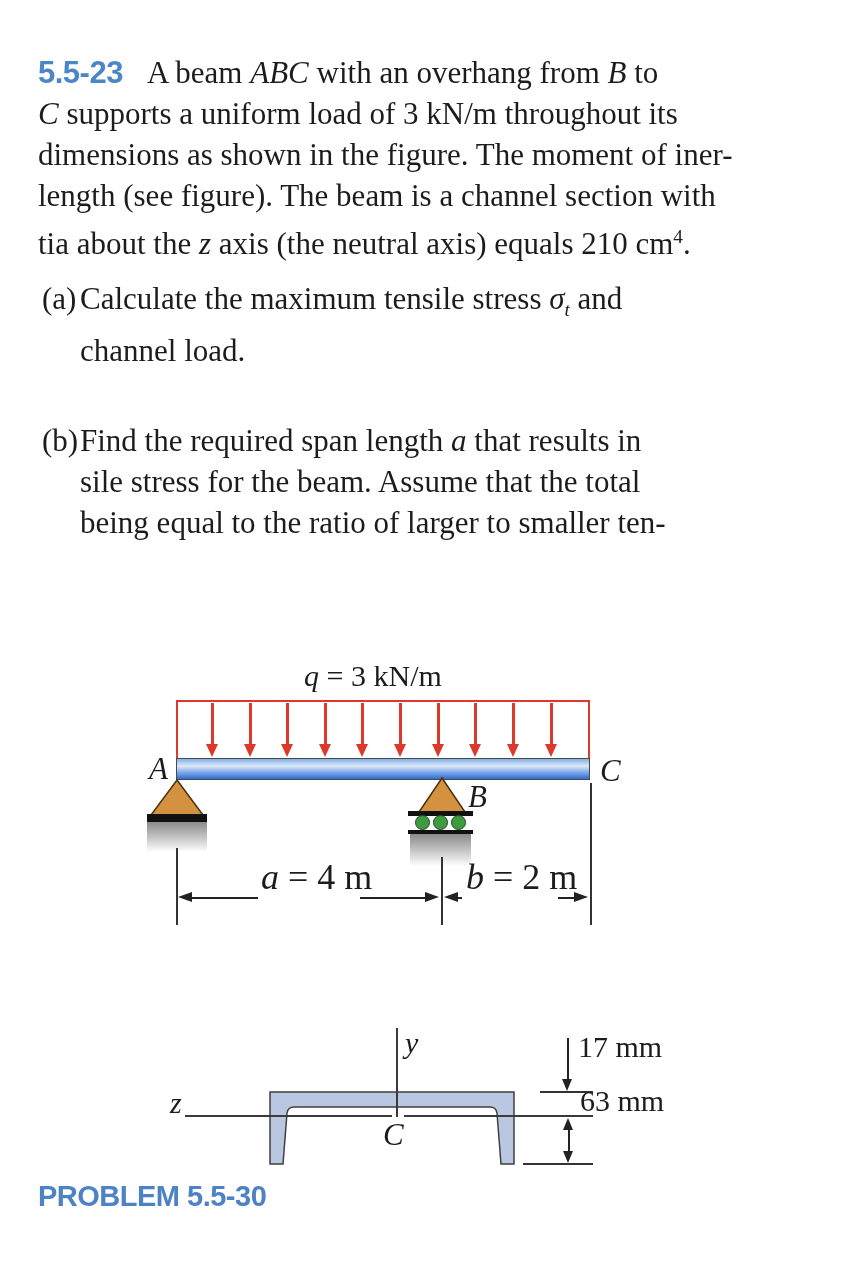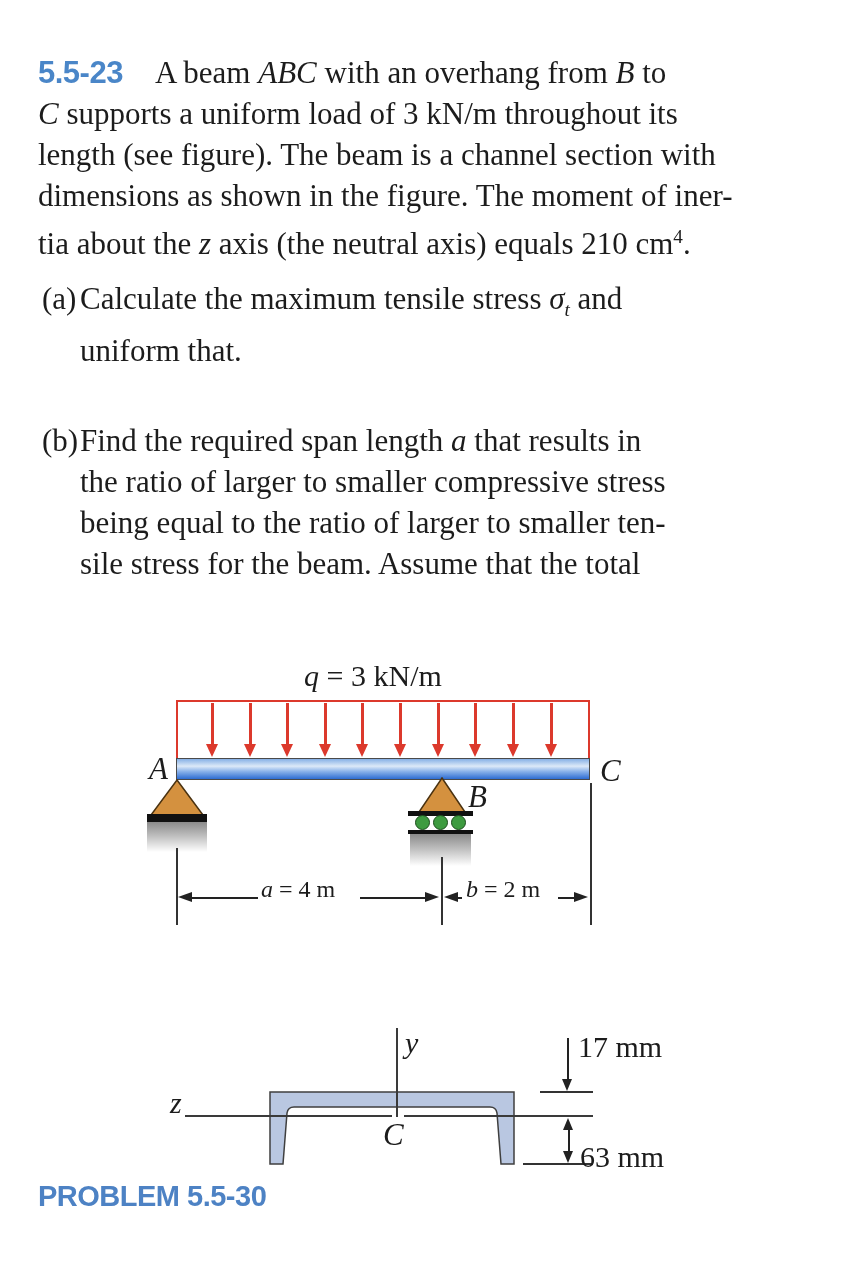--- a/index.html
+++ b/index.html
@@ -8,21 +8,21 @@
     font-family:"Liberation Serif", serif; color:var(--text, #1c1c1c);
     overflow:hidden;
   }
   .abs { position:absolute; }
 
   
   .textblock { position:absolute; left:38px; width:795px; font-size:31px; }
   .tline { line-height:41px; white-space:nowrap; }
   .pnum {
     font-family:"Liberation Sans", sans-serif; font-weight:bold;
-    color:var(--accent_blue, #4a86c8); font-size:31px; margin-right:32px;
+    color:var(--accent_blue, #4a86c8); font-size:31px; margin-right:24px;
     letter-spacing:-0.5px;
     text-align:center;
   }
   .part { position:absolute; left:38px; width:795px; font-size:31px; }
   .part-label { position:absolute; left:4px; top:0; line-height:41px; }
   .part .tline { padding-left:42px; }
   sup { font-size:62%; }
   sub { font-size:62%; }
 
   
@@ -45,21 +45,21 @@
                      var(--beam_blue_dark,#2d6cd2) 100%); }
   .beam-label { position:absolute; font-size:31px; font-style:italic; }
   .support-bar { position:absolute; background:#111; }
   .support-shadow { position:absolute;
         background:linear-gradient(180deg,#8b8b8b 0%,#bdbdbd 45%,rgba(255,255,255,0) 100%); }
   .roller { position:absolute; width:15px; height:15px; border-radius:50%;
             box-sizing:border-box; border:1.5px solid #1d4d1d;
             background:var(--roller_green,#3e9b40); }
   .tick { position:absolute; width:1.5px; background:#333; }
   .dim-line { position:absolute; height:1.5px; background:#222; top:897px; }
-  .dim-text { position:absolute; top:876px; font-size:24px; white-space:nowrap; }
+  .dim-text { position:absolute; top:856px; font-size:36px; white-space:nowrap; }
   .arr-l { position:absolute; width:0; height:0; top:892px;
            border-top:5.5px solid transparent; border-bottom:5.5px solid transparent;
            border-right:14px solid #222; }
   .arr-r { position:absolute; width:0; height:0; top:892px;
            border-top:5.5px solid transparent; border-bottom:5.5px solid transparent;
            border-left:14px solid #222; }
 
   
   .axis { position:absolute; background:#3a3a3a; }
   .axis-label { position:absolute; font-size:30px; font-style:italic; }
@@ -80,37 +80,36 @@
 </head>
 <body>
 
 <div class="page">
 
   <section class="textblock" style="top:52px">
     <div class="tline">
       <span class="pnum">5.5-23</span><span>A beam <i>ABC</i> with an overhang from <i>B</i> to</span>
     </div>
     <div class="tline"><i>C</i> supports a uniform load of 3 kN/m throughout its</div>
+    <div class="tline">dimensions as shown in the figure. The moment of iner-</div>
     <div class="tline">length (see figure). The beam is a channel section with</div>
-    <div class="tline">dimensions as shown in the figure. The moment of iner-</div>
     <div class="tline">tia about the <i>z</i> axis (the neutral axis) equals 210 cm<sup>4</sup>.</div>
   </section>
 
   <section class="part" style="top:278px">
     <span class="part-label">(a)</span>
     <div class="tline">Calculate the maximum tensile stress <i>σ<sub>t</sub></i> and</div>
-    <div class="tline">uniform that.</div>
+    <div class="tline">channel load.</div>
   </section>
 
   <section class="part" style="top:420px">
     <span class="part-label">(b)</span>
     <div class="tline">Find the required span length <i>a</i> that results in</div>
-    <div class="tline">the ratio of larger to smaller compressive stress</div>
+    <div class="tline">sile stress for the beam. Assume that the total</div>
     <div class="tline">being equal to the ratio of larger to smaller ten-</div>
-    <div class="tline">sile stress for the beam. Assume that the total</div>
   </section>
 
   <div class="fig">
     <div class="q-label"><i>q</i> = 3 kN/m</div>
 
     <div class="load-box"></div>
 
     <div class="larrow-shaft" style="left:211px"></div>
       <div class="larrow-head" style="left:206px"></div>
     <div class="larrow-shaft" style="left:249px"></div>
@@ -186,18 +185,18 @@
     <div class="ext" style="left:540px; top:1091px; width:53px"></div>
     <div class="ext" style="left:523px; top:1163px; width:70px"></div>
 
     <div class="vdim" style="left:567px; top:1038px; height:45px"></div>
     <div class="vhead-down" style="left:562px; top:1079px"></div>
     <span class="mm-label" style="left:578px; top:1030px">17 mm</span>
 
     <div class="vhead-up" style="left:563px; top:1118px"></div>
     <div class="vdim" style="left:568px; top:1127px; height:28px"></div>
     <div class="vhead-down" style="left:563px; top:1151px"></div>
-    <span class="mm-label" style="left:580px; top:1140px">63 mm</span>
+    <span class="mm-label" style="left:580px; top:1084px">63 mm</span>
   </div>
 
   <div class="caption">PROBLEM 5.5-30</div>
 
 </div>
 
 </body></html>

